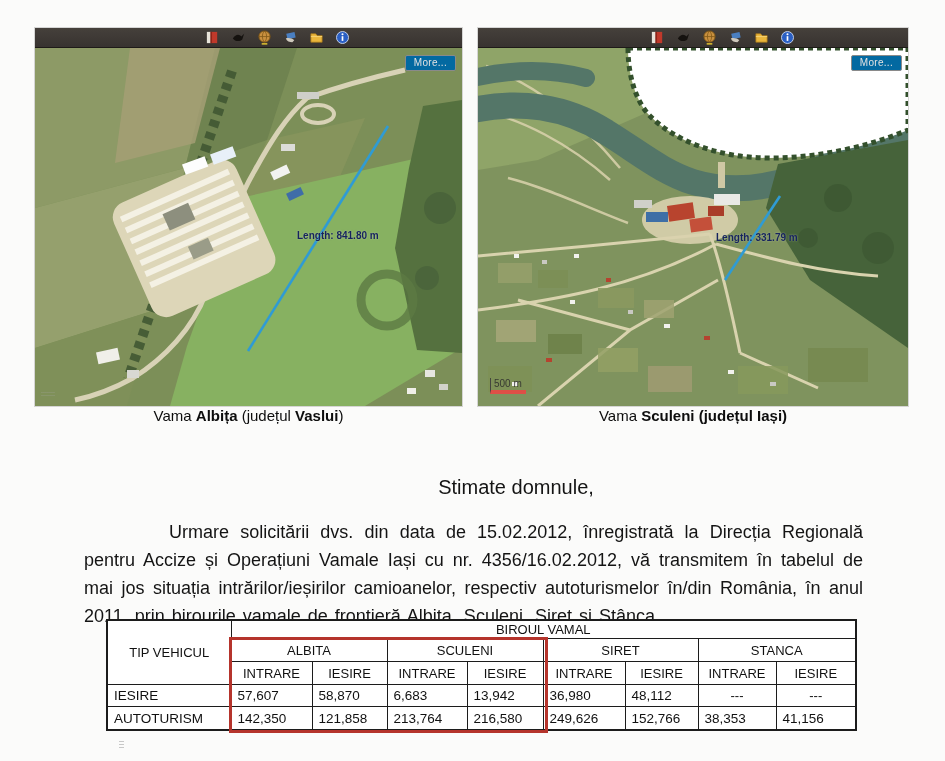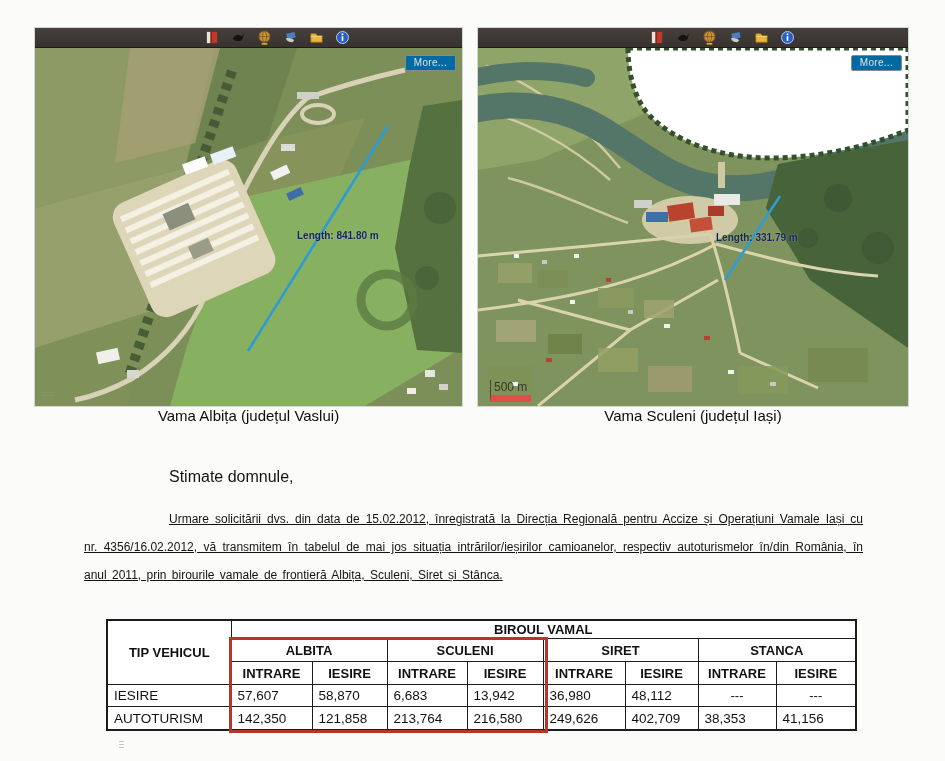--- a/index.html
+++ b/index.html
@@ -12,43 +12,43 @@
        border-bottom:1px solid #1e1a18;display:flex;align-items:center;
        justify-content:center;padding-left:58px;gap:11px;}
   .tb-icon{width:15px;height:15px;display:inline-block;cursor:pointer;}
   .map-body{position:relative;overflow:hidden;}
   .map-body svg{position:absolute;left:0;top:0;width:100%;height:100%;}
   .more-btn{position:absolute;top:7px;right:6px;background:#0369a1;
        border:1px solid #8a8a8a;border-radius:2px;color:#e2e2e2;
        font-size:10px;padding:1px 8px 2px;letter-spacing:.3px;cursor:pointer;}
   .length-label{position:absolute;font-size:10px;font-weight:bold;
        color:#16235e;white-space:nowrap;text-shadow:0 0 2px rgba(200,210,180,.6);}
-  .scale-label{position:absolute;left:12px;bottom:4px;font-size:12px;color:#2b2b2b;
-       border-bottom:7px solid #ef4444;border-left:1px solid #3a3a3a;
+  .scale-label{position:absolute;left:12px;bottom:12px;font-size:10px;color:#2b2b2b;
+       border-bottom:4px solid #ef4444;border-left:1px solid #3a3a3a;
        padding:0 4px 1px 3px;opacity:.85;}
   .map-watermark{position:absolute;left:6px;bottom:8px;width:14px;height:6px;opacity:.35;
        background:repeating-linear-gradient(#9aa08c 0 1px,transparent 1px 3px);}
 
   
   .caption{position:absolute;top:407px;height:24px;text-align:center;
        font-size:15px;color:#0d0d0d;}
-  .caption b{font-weight:normal;}
+  .caption b{font-weight:bold;}
 
   
   .letter{position:absolute;left:84px;top:468px;width:779px;color:#141414;}
-  .salutation{font-size:16px;margin:0 0 0 85px;}
-  .letter p{font-size:12px;line-height:28px;text-align:justify;
-       text-indent:85px;margin:19px 0 0 0;word-spacing:2px;text-decoration:underline;}
+  .salutation{font-size:20px;margin:8px 0 0 85px;text-align:center;}
+  .letter p{font-size:18px;line-height:28px;text-align:justify;
+       text-indent:85px;margin:19px 0 0 0;word-spacing:2px;}
 
   
   table.customs{position:absolute;left:106px;top:619px;border-collapse:collapse;
        table-layout:fixed;background:#fff;border:2px solid #1c1c1c;
        font-size:13px;color:#111;}
   table.customs td{border:1px solid #1c1c1c;padding:0 6px;overflow:hidden;white-space:nowrap;}
-  td.hdr{font-weight:bold;text-align:center;padding:0 2px;}
+  td.hdr{font-weight:normal;text-align:center;padding:0 2px;}
   td.num{padding-right:10px;font-size:13.5px;}
   td.ctr{text-align:center;}
   td.rowlbl{text-align:left;padding-left:6px;font-size:13.5px;}
   tr.r1 td{height:17px;} tr.r2 td{height:22px;} tr.r3 td{height:22px;}
   tr.r4 td{height:21px;} tr.r5 td{height:22px;border-radius:11px;}
   .red-box{position:absolute;left:229px;top:637px;width:313px;height:90px;
        border:3px solid #b5342c;pointer-events:none;}
 
   .artifact{position:absolute;left:119px;top:741px;width:5px;height:9px;opacity:.45;
        background:repeating-linear-gradient(#8a8a8a 0 1px,transparent 1px 3px);}
@@ -285,21 +285,21 @@
     <td class="ctr">---</td>
     <td class="ctr">---</td>
   </tr>
   <tr class="r5">
     <td class="rowlbl">AUTOTURISM</td>
     <td class="num">142,350</td>
     <td class="num">121,858</td>
     <td class="num">213,764</td>
     <td class="num">216,580</td>
     <td class="num">249,626</td>
-    <td class="num">402,709</td>
+    <td class="num">152,766</td>
     <td class="num">38,353</td>
     <td class="num">41,156</td>
   </tr>
 </tbody>
   </table>
 <div class="red-box"></div>
 
 <div class="artifact"></div>
 
 </body></html>

